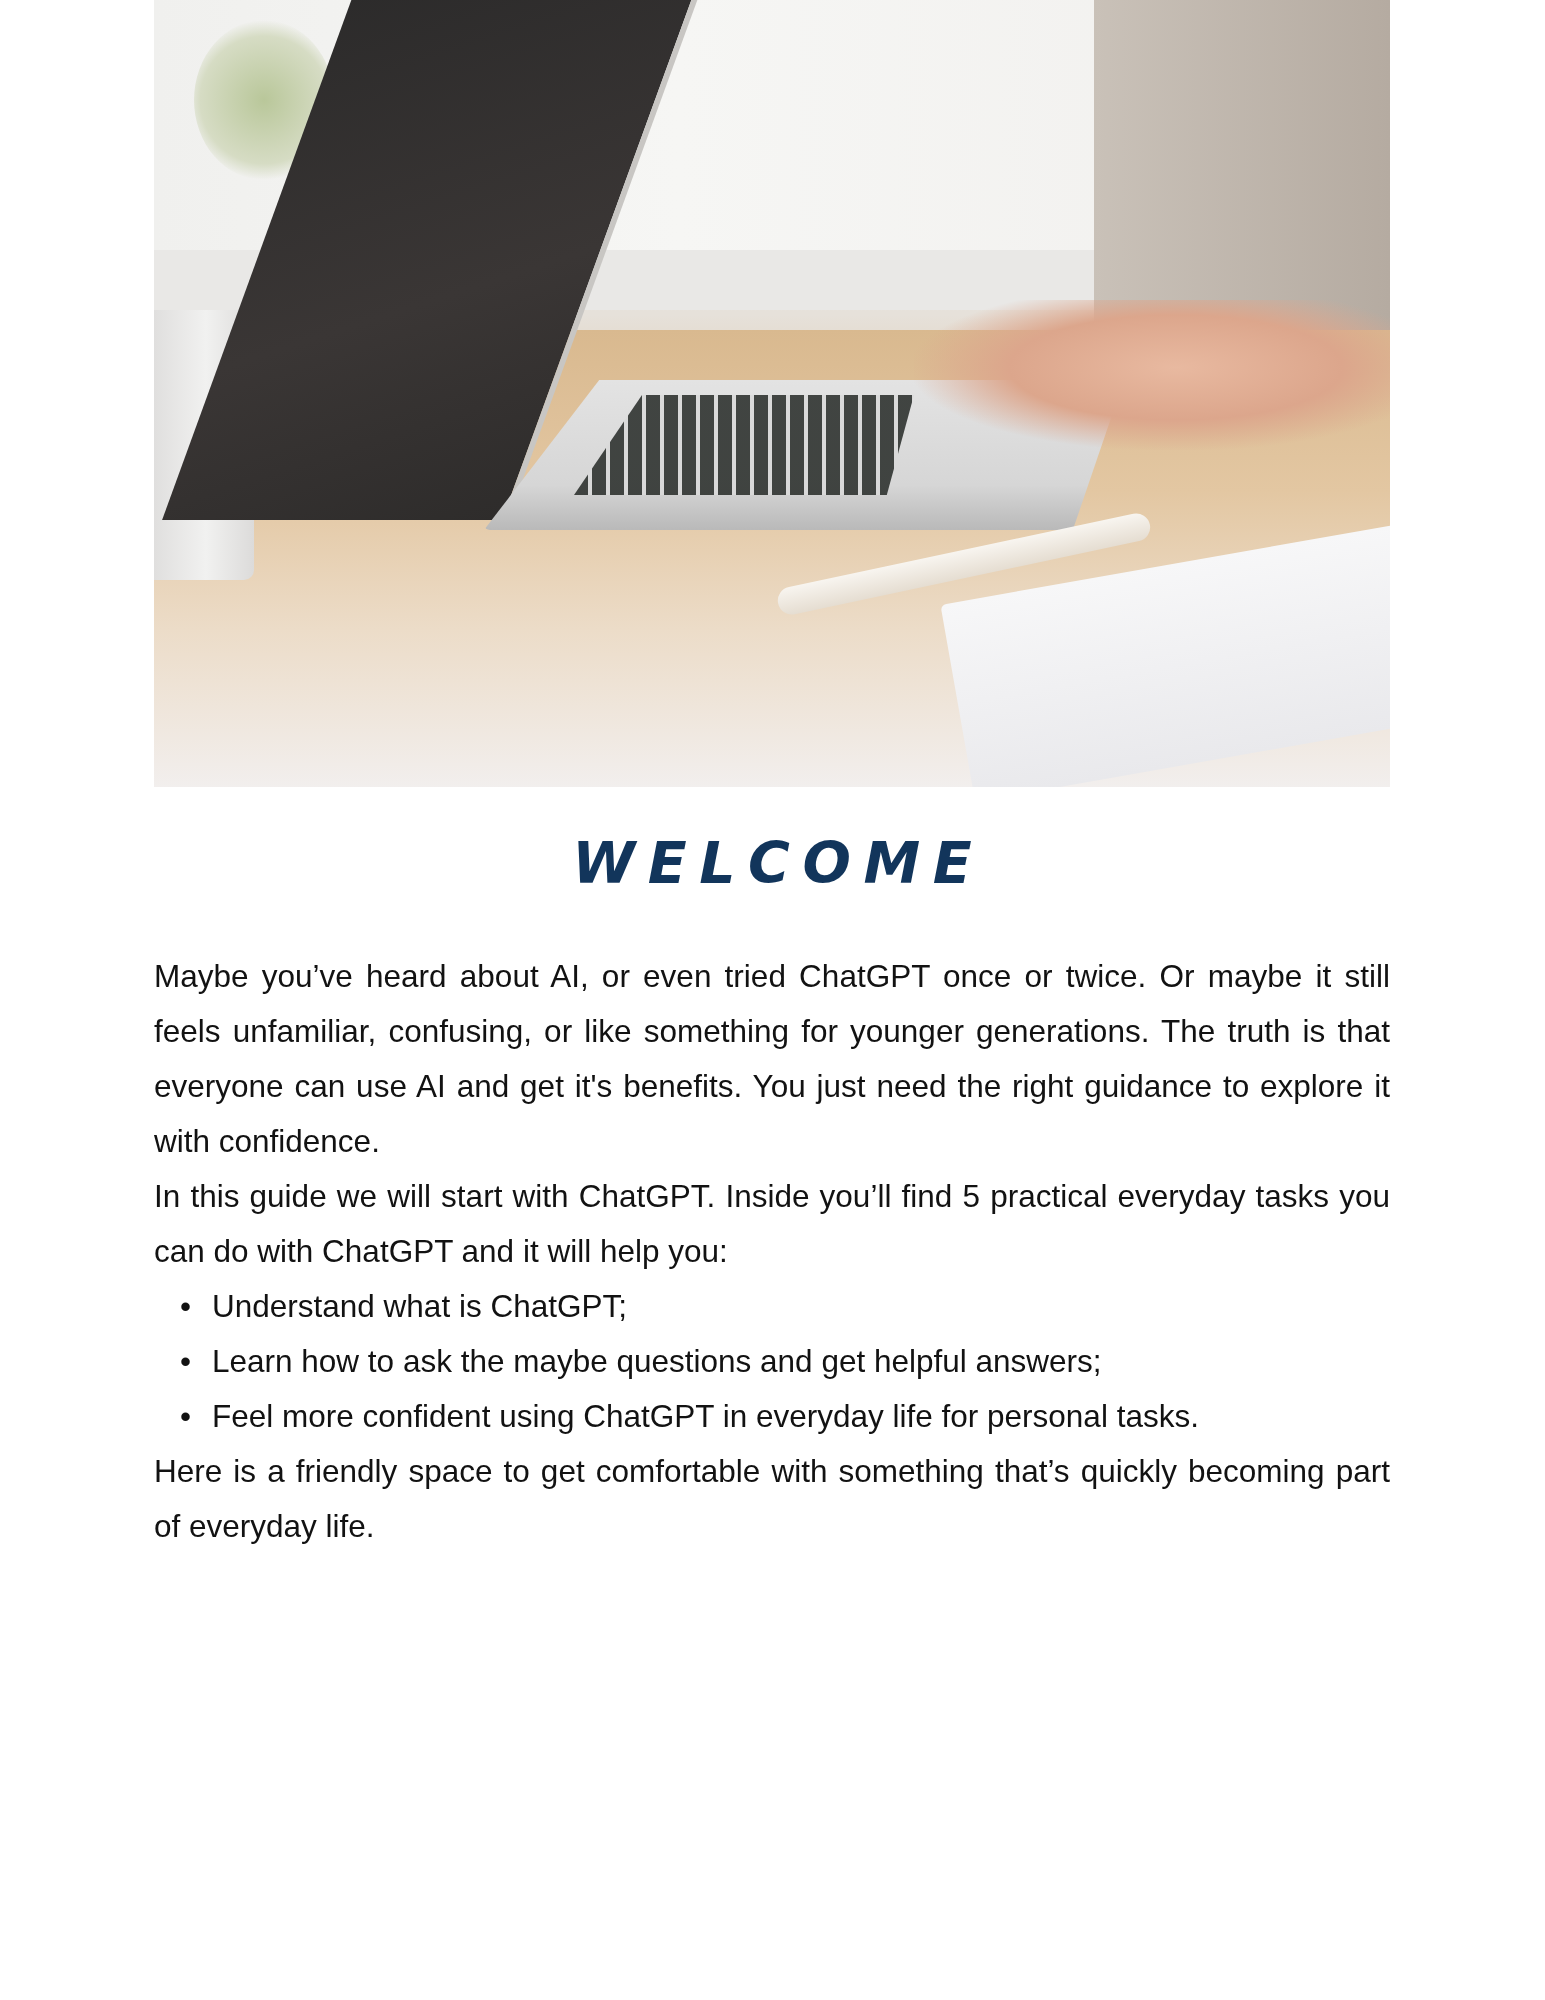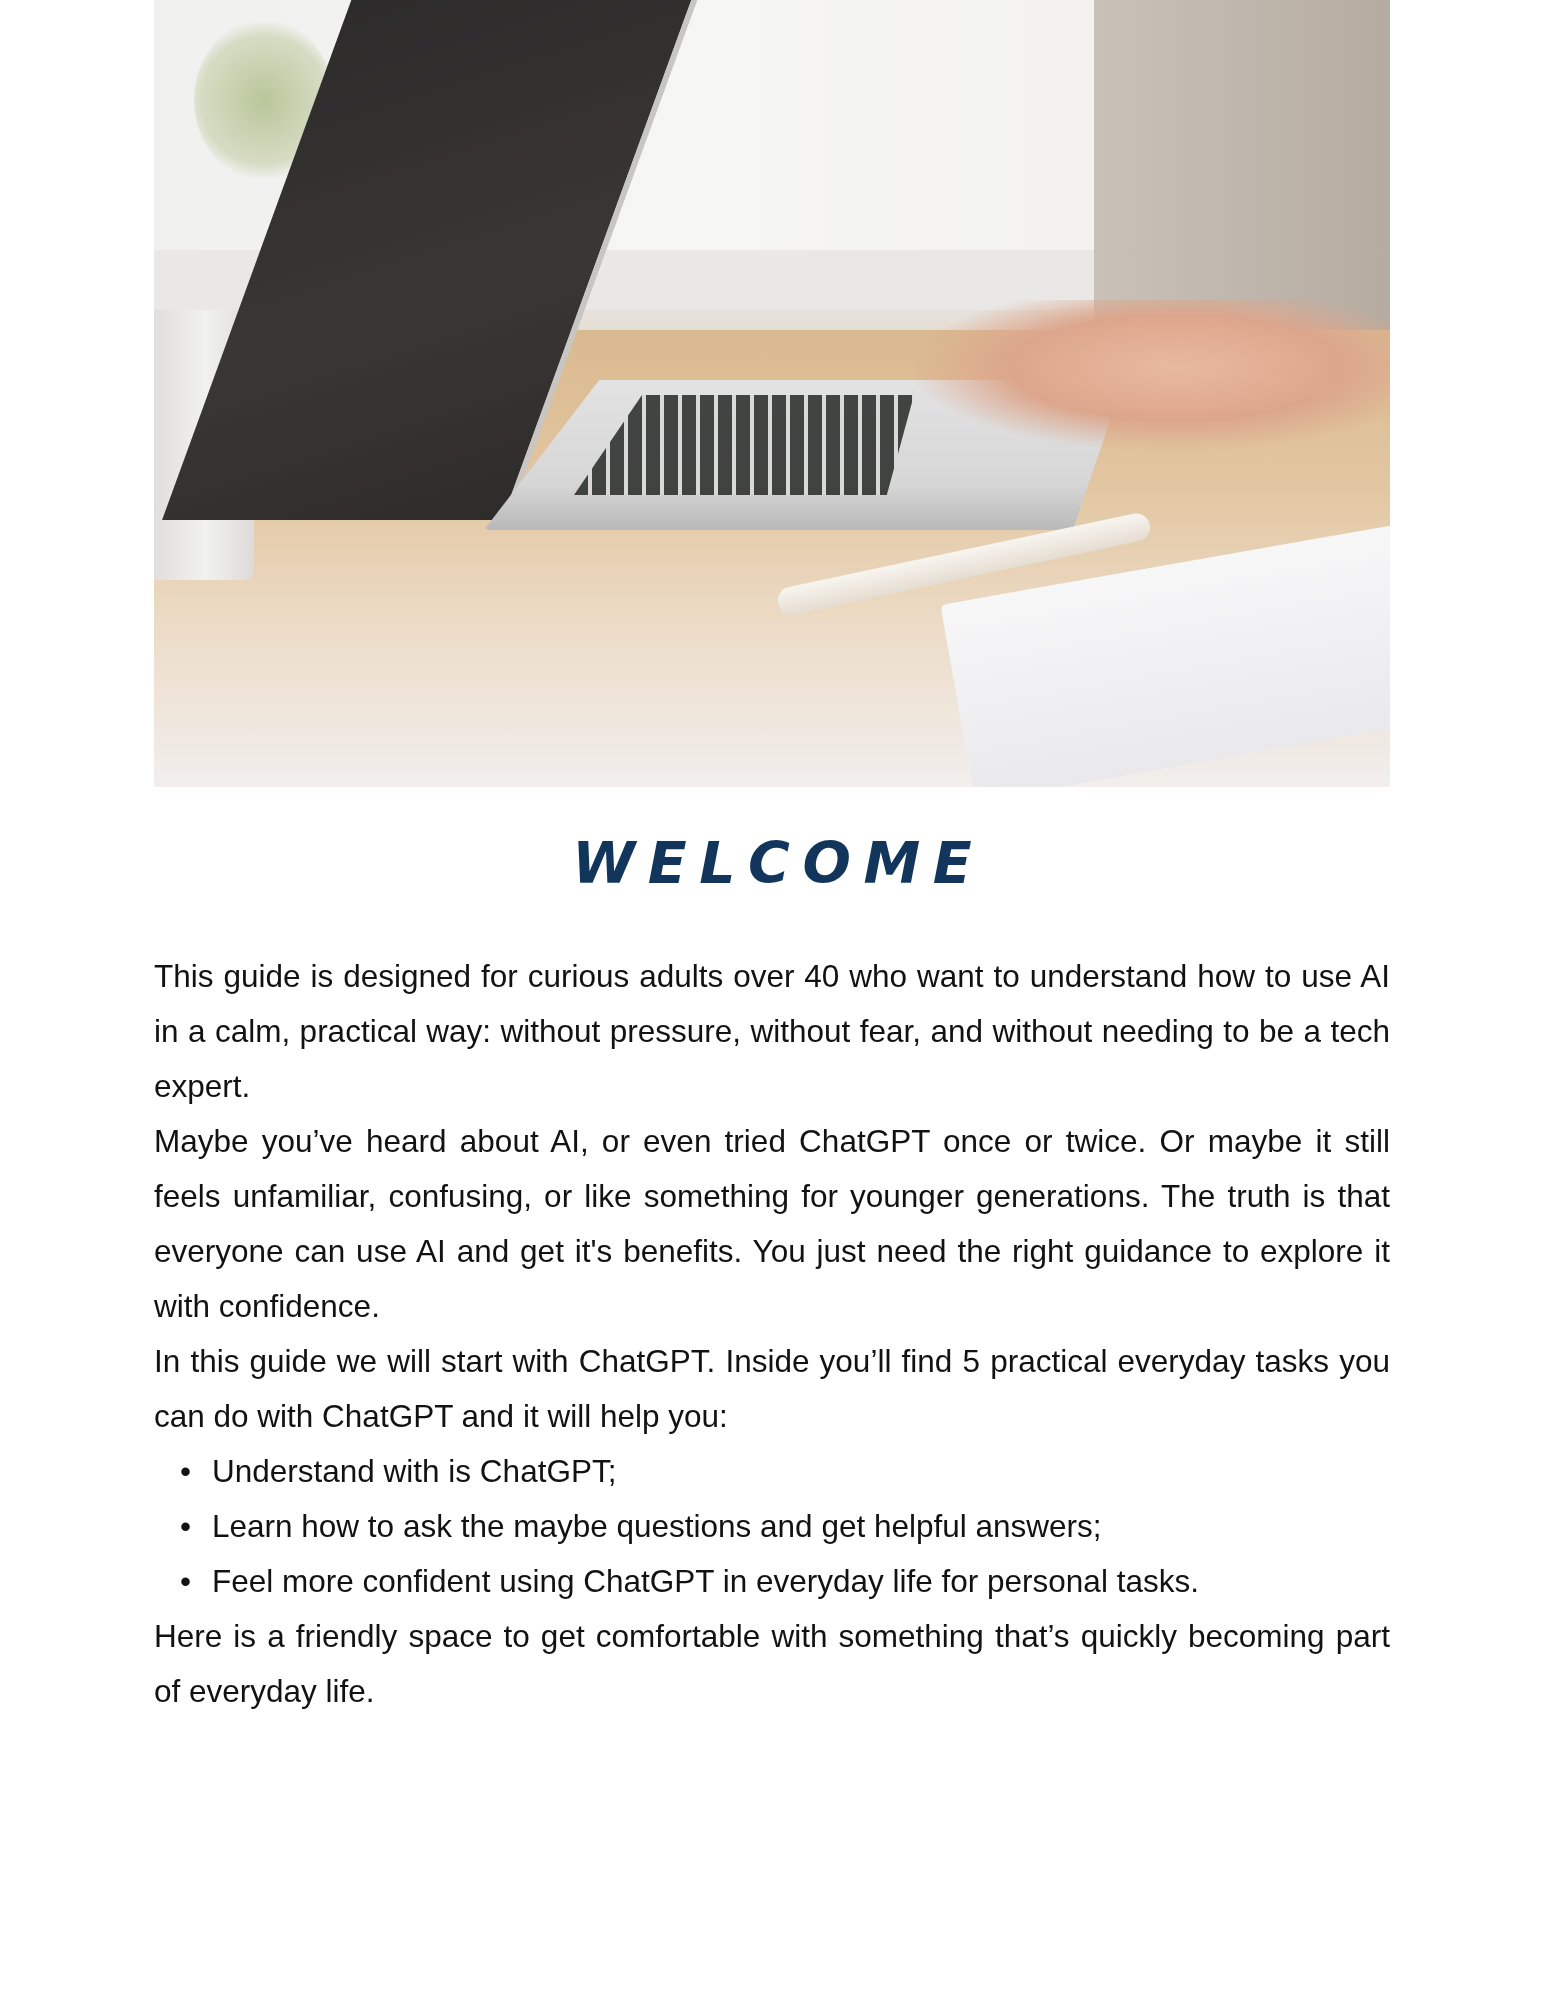--- a/index.html
+++ b/index.html
@@ -59,22 +59,21 @@
   <div class="base"></div>
   <div class="keys"></div>
   <div class="hand"></div>
   <div class="paper"></div>
   <div class="pen"></div>
 </div>
 
 <h1 class="title">WELCOME</h1>
 
 <div class="content">
-  <p>This guide is designed for curious adults over 40 who want to understand how to use AI in a calm, practical way: without pressure, without fear, and without needing to be a tech expert.</p>
   <p>Maybe you’ve heard about AI, or even tried ChatGPT once or twice. Or maybe it still feels unfamiliar, confusing, or like something for younger generations. The truth is that everyone can use AI and get it's benefits. You just need the right guidance to explore it with confidence.</p>
   <p>In this guide we will start with ChatGPT. Inside you’ll find 5 practical everyday tasks you can do with ChatGPT and it will help you:</p>
   <ul>
-    <li>Understand with is ChatGPT;</li>
+    <li>Understand what is ChatGPT;</li>
     <li>Learn how to ask the maybe questions and get helpful answers;</li>
     <li>Feel more confident using ChatGPT in everyday life for personal tasks.</li>
   </ul>
   <p>Here is a friendly space to get comfortable with something that’s quickly becoming part of everyday life.</p>
 </div>
 
 </body></html>

